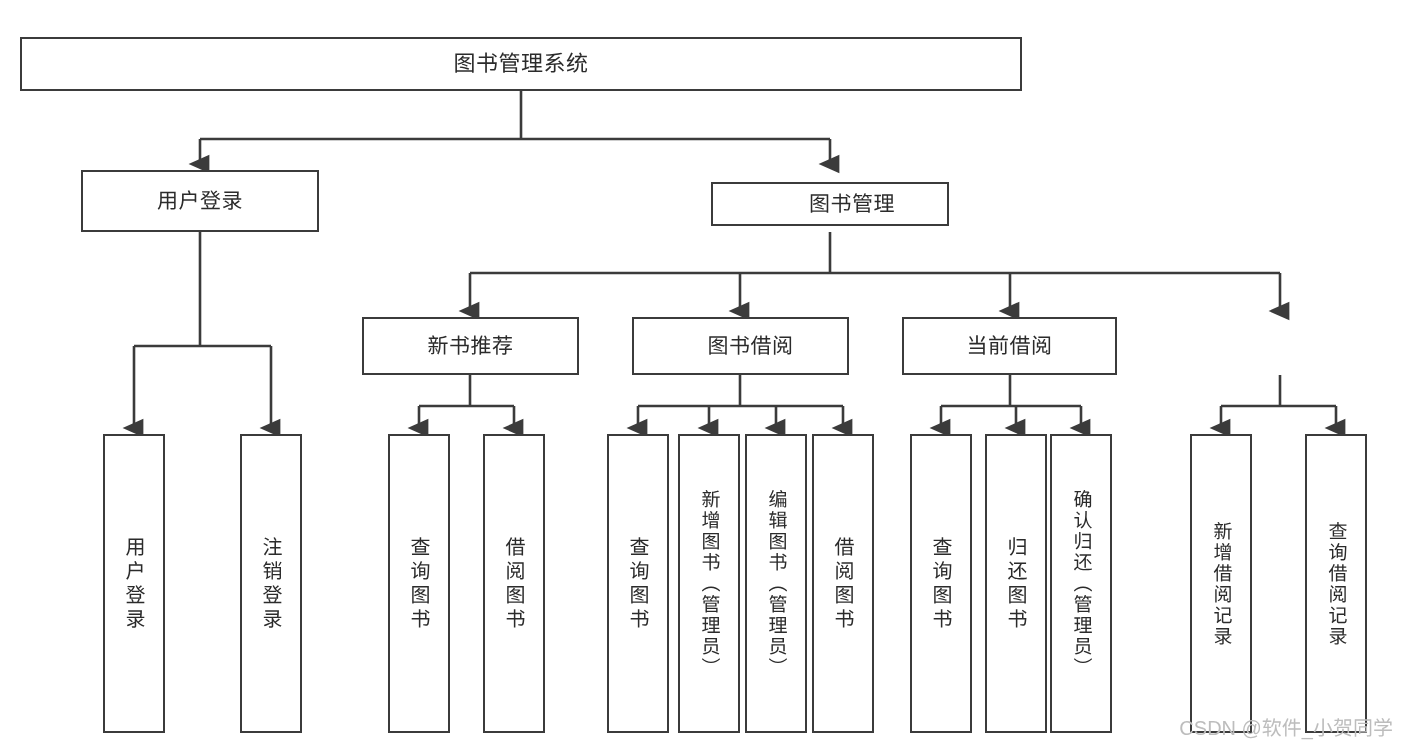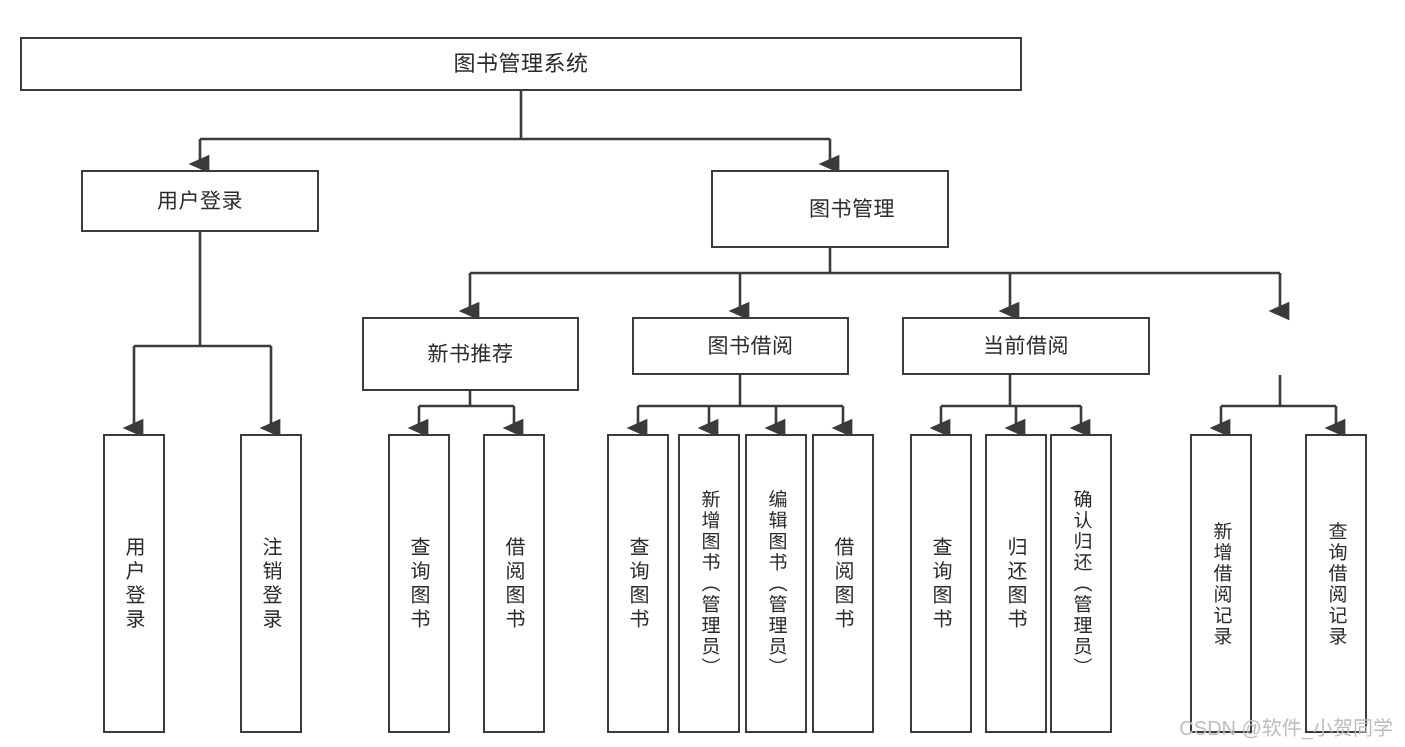--- a/index.html
+++ b/index.html
@@ -139,31 +139,31 @@
     </g>
   </svg>
 
   <div class="node horiz root" style="left:20px; top:13px; width:1002px; height:54px;margin-top:24px;">
     <span class="node-label">图书管理系统</span>
   </div>
 
   <div class="node horiz" style="left:81px; top:170px; width:238px; height:62px;">
     <span class="node-label">用户登录</span>
   </div>
-  <div class="node horiz" style="left:711px; top:170px; width:238px; height:78px;padding-left:44px;">
+  <div class="node horiz" style="left:711px; top:182px; width:238px; height:44px;padding-left:44px;">
     <span class="node-label">图书管理</span>
   </div>
 
-  <div class="node horiz" style="left:362px; top:317px; width:217px; height:74px;">
+  <div class="node horiz" style="left:362px; top:317px; width:217px; height:58px;">
     <span class="node-label">新书推荐</span>
   </div>
   <div class="node horiz" style="left:632px; top:317px; width:217px; height:58px;padding-left:20px;">
     <span class="node-label">图书借阅</span>
   </div>
-  <div class="node horiz" style="left:902px; top:317px; width:248px; height:58px;">
+  <div class="node horiz" style="left:902px; top:317px; width:215px; height:58px;">
     <span class="node-label">当前借阅</span>
   </div>
 
   <div class="node vert" style="left:103px; top:434px; width:62px; height:299px;">
     <span class="node-label">用户登录</span>
   </div>
   <div class="node vert" style="left:240px; top:434px; width:62px; height:299px;">
     <span class="node-label">注销登录</span>
   </div>
   <div class="node vert" style="left:388px; top:434px; width:62px; height:299px;">

